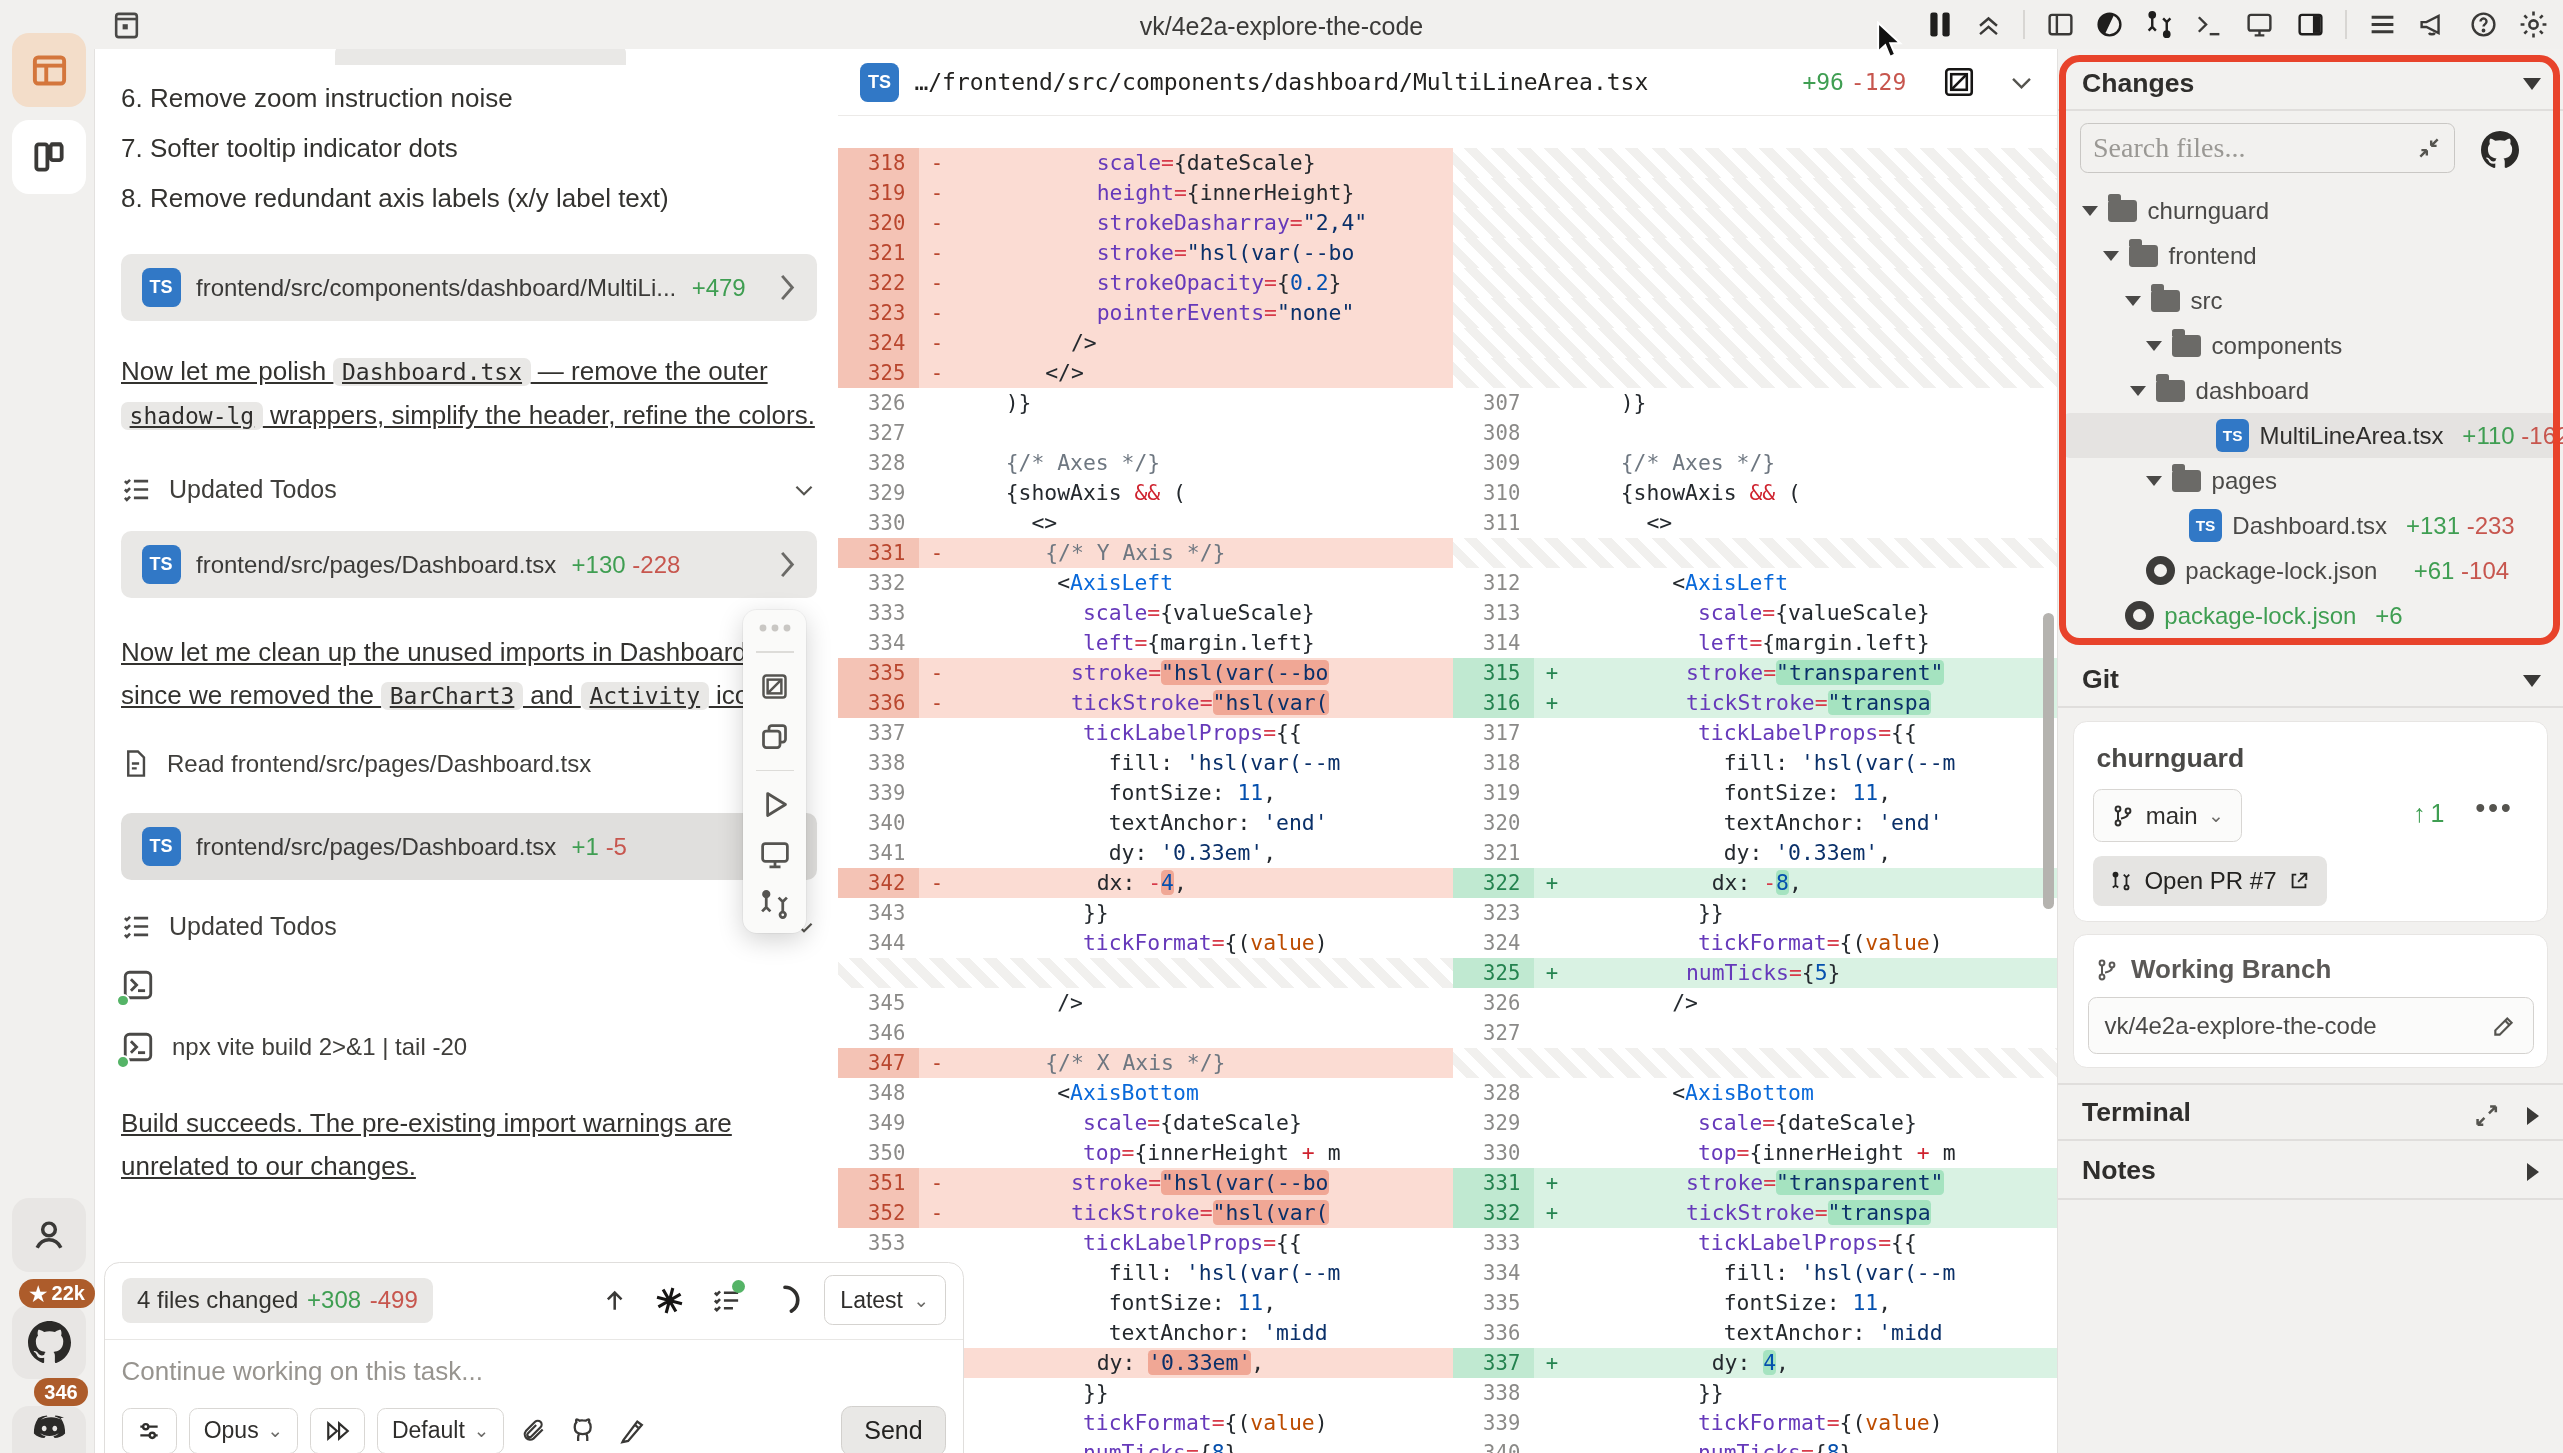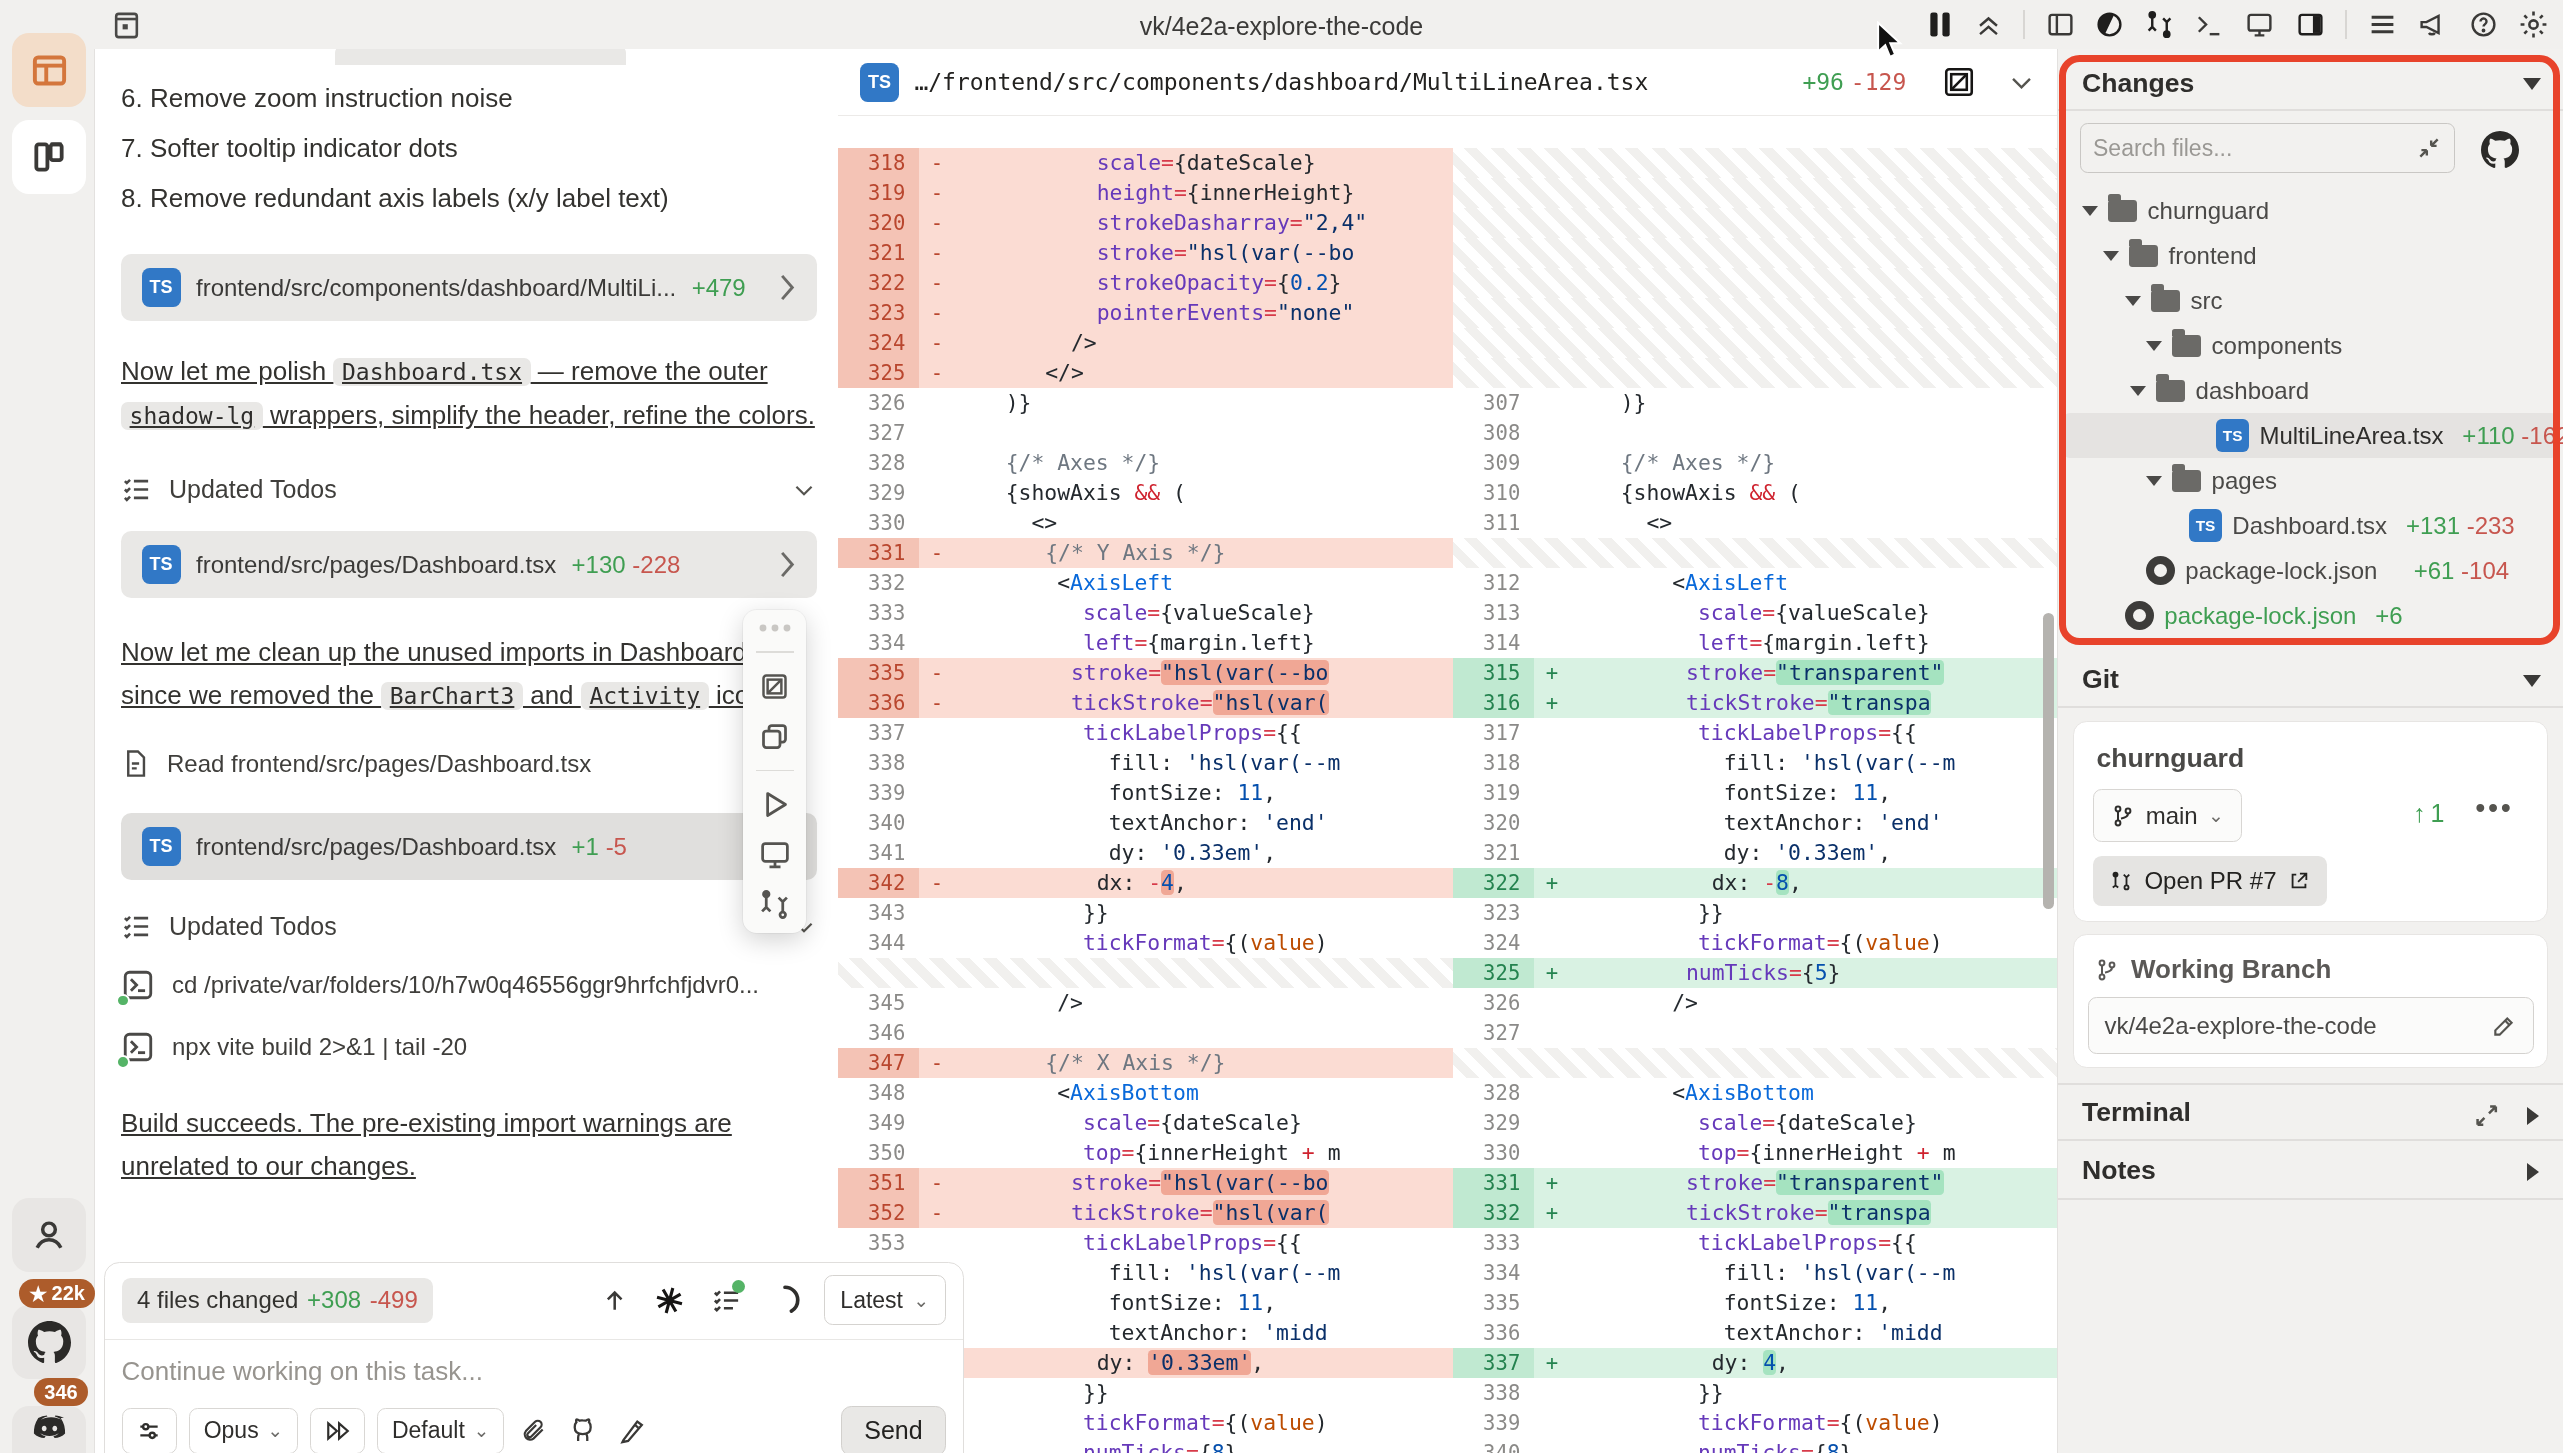--- a/index.html
+++ b/index.html
@@ -80,21 +80,21 @@
   .half.add .hl { background:#a5e3c0; border-radius:4.3px; }
   #diff-scroll { position:absolute; right:4.3px; top:564px; width:11px; height:296px; background:#b5b3af; border-radius:6px; z-index:4;}
 
   
   #rightpanel { position:absolute; left:2057px; top:49px; width:506px; height:1405px; background:#f2f1ef; border-left:1.7px solid #e3e1df;}
   .sec-h { font-size:26.6px; font-weight:bold; color:#2f2e2c; }
   .tri-down { width:0; height:0; border-left:9.4px solid transparent; border-right:9.4px solid transparent; border-top:12px solid #3a3937;}
   .tri-right { width:0; height:0; border-top:9.4px solid transparent; border-bottom:9.4px solid transparent; border-left:12px solid #3a3937;}
   .hdiv { position:absolute; left:0; right:0; height:1.7px; background:#e0dedc; }
   #search-box { position:absolute; left:22px; top:74px; width:375px; height:50px; border:1.7px solid #c9c7c4; border-radius:7.7px; display:flex; align-items:center; padding:0 12px; background:#f2f1ef;}
-  #search-box input { border:none; outline:none; background:transparent; font-size:23px; color:#14532d; width:100%; font-family:Liberation Sans, sans-serif;}
+  #search-box input { border:none; outline:none; background:transparent; font-size:28px; color:#14532d; width:100%; font-family:Liberation Serif, serif;}
   #search-box input::placeholder { color:#9a9894; }
   #tree { position:absolute; left:0; top:139px; right:0; }
   .trow { height:45px; display:flex; align-items:center; gap:10.3px; padding-right:8.6px;}
   .trow.sel { background:#e5e3e1; border-radius:6.9px; margin:0 5.1px; }
   .t-caret { width:0; height:0; border-left:8.6px solid transparent; border-right:8.6px solid transparent; border-top:10.3px solid #4a4947; flex:none;}
   .t-label { font-size:24px; color:#4a4947; white-space:nowrap;}
   .t-stats { font-size:24px; white-space:nowrap; }
   .folder-ic { width:29px; height:22px; background:#6b6a67; border-radius:3.4px; position:relative; flex:none;}
   .folder-ic:before { content:""; position:absolute; top:-5.1px; left:0; width:13px; height:6.9px; background:#6b6a67; border-radius:2.6px 2.6px 0 0;}
   .ts-badge-sm { width:33px; height:33px; background:#3178c6; color:#fff; border-radius:6px; display:flex; align-items:center; justify-content:center; font-weight:bold; font-size:15.4px; flex:none;}
@@ -319,21 +319,20 @@
       </div>
       <div class="row-ic" style="margin-top: 26px;">
         <span class="term-ic">
           <svg width="34" height="34" viewBox="0 0 24 24" fill="none" stroke="#4a4947" stroke-width="2">
             <rect x="3" y="3" width="18" height="18" rx="3"></rect>
             <path d="M7 8l4 4-4 4"></path>
             <path d="M12 16h5"></path>
           </svg>
           <span class="term-dot"></span>
         </span>
-        <span class="lbl" style="font-size: 24px;">cd /private/var/folders/10/h7w0q46556ggr9hrfchfjdvr0...</span>
       </div>
       <div class="row-ic" style="margin-top: 27.4px;">
         <span class="term-ic">
           <svg width="34" height="34" viewBox="0 0 24 24" fill="none" stroke="#4a4947" stroke-width="2">
             <rect x="3" y="3" width="18" height="18" rx="3"></rect>
             <path d="M7 8l4 4-4 4"></path>
             <path d="M12 16h5"></path>
           </svg>
           <span class="term-dot"></span>
         </span>

